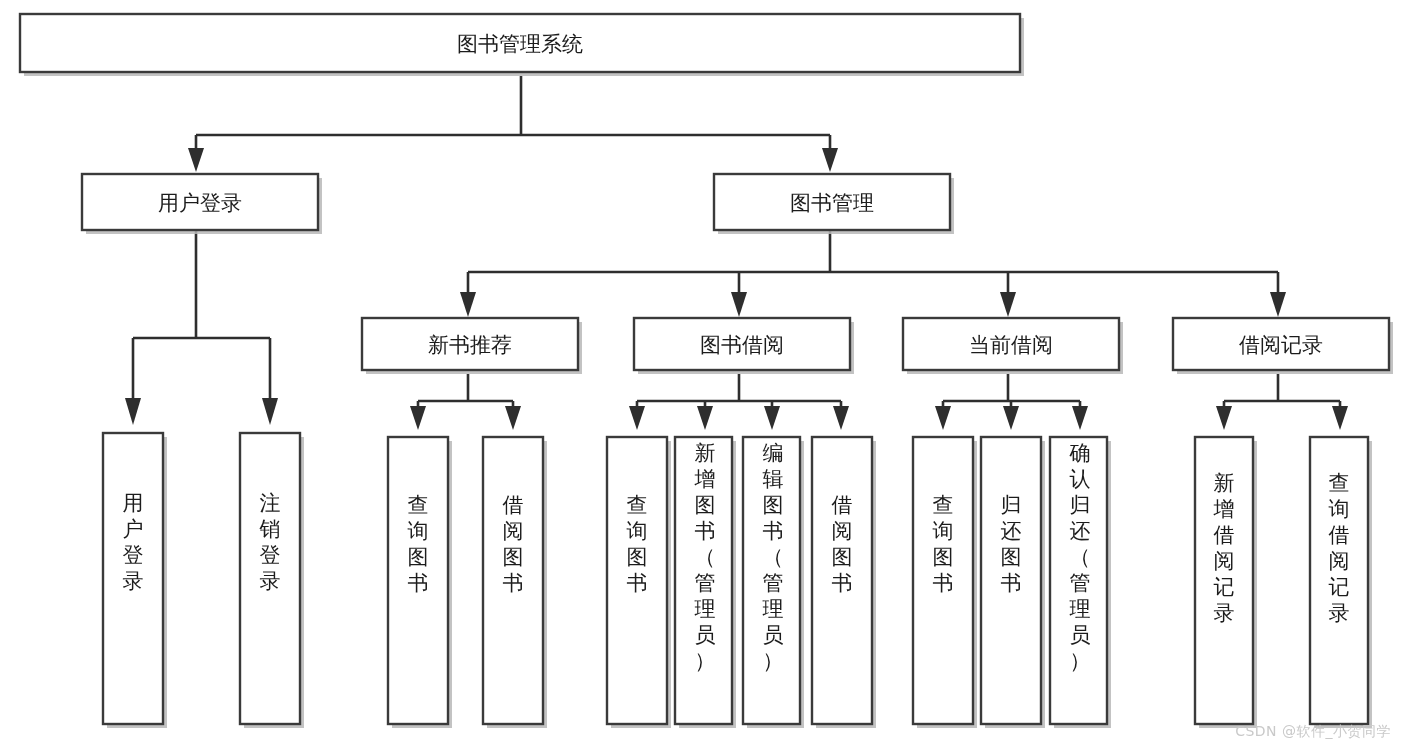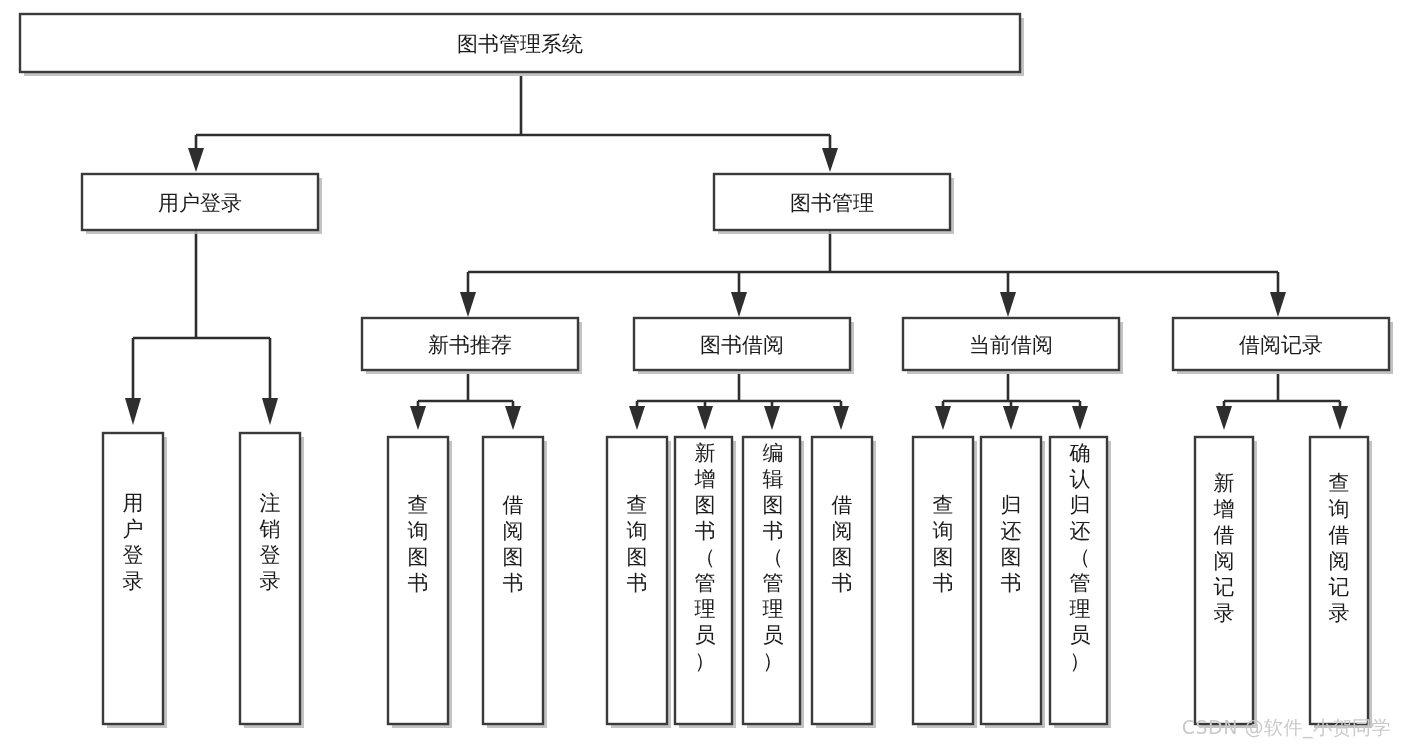--- a/index.html
+++ b/index.html
@@ -57,21 +57,21 @@
     font-family: "DejaVu Sans", "Liberation Sans", sans-serif;
     font-size: 21px;
     fill: #1c1c1c;
     text-anchor: middle;
   }
   .watermark-text {
     position: absolute;
     right: 14px;
     bottom: 6px;
     font-family: "DejaVu Sans", "Liberation Sans", sans-serif;
-    font-size: 19px;
+    font-size: 14px;
     color: #c9c9c9;
     letter-spacing: 0.5px;
     white-space: nowrap;
     user-select: none;
   }
 </style>
 </head>
 <body>
 
 <div id="diagram-root">

